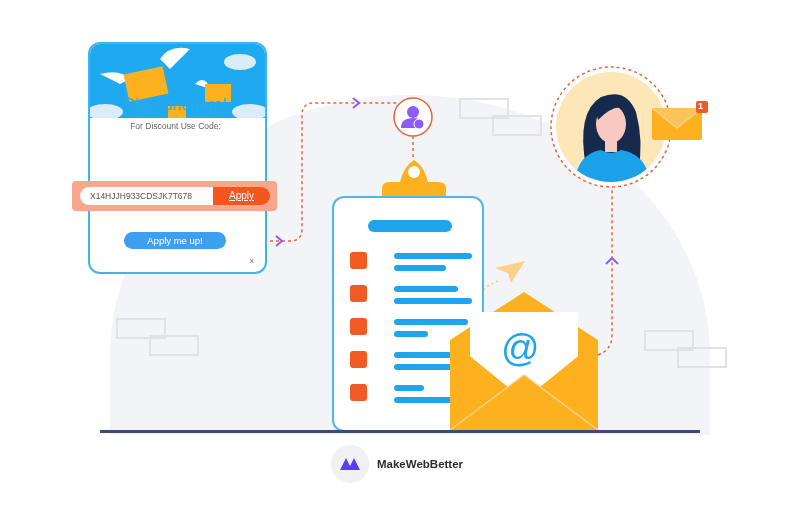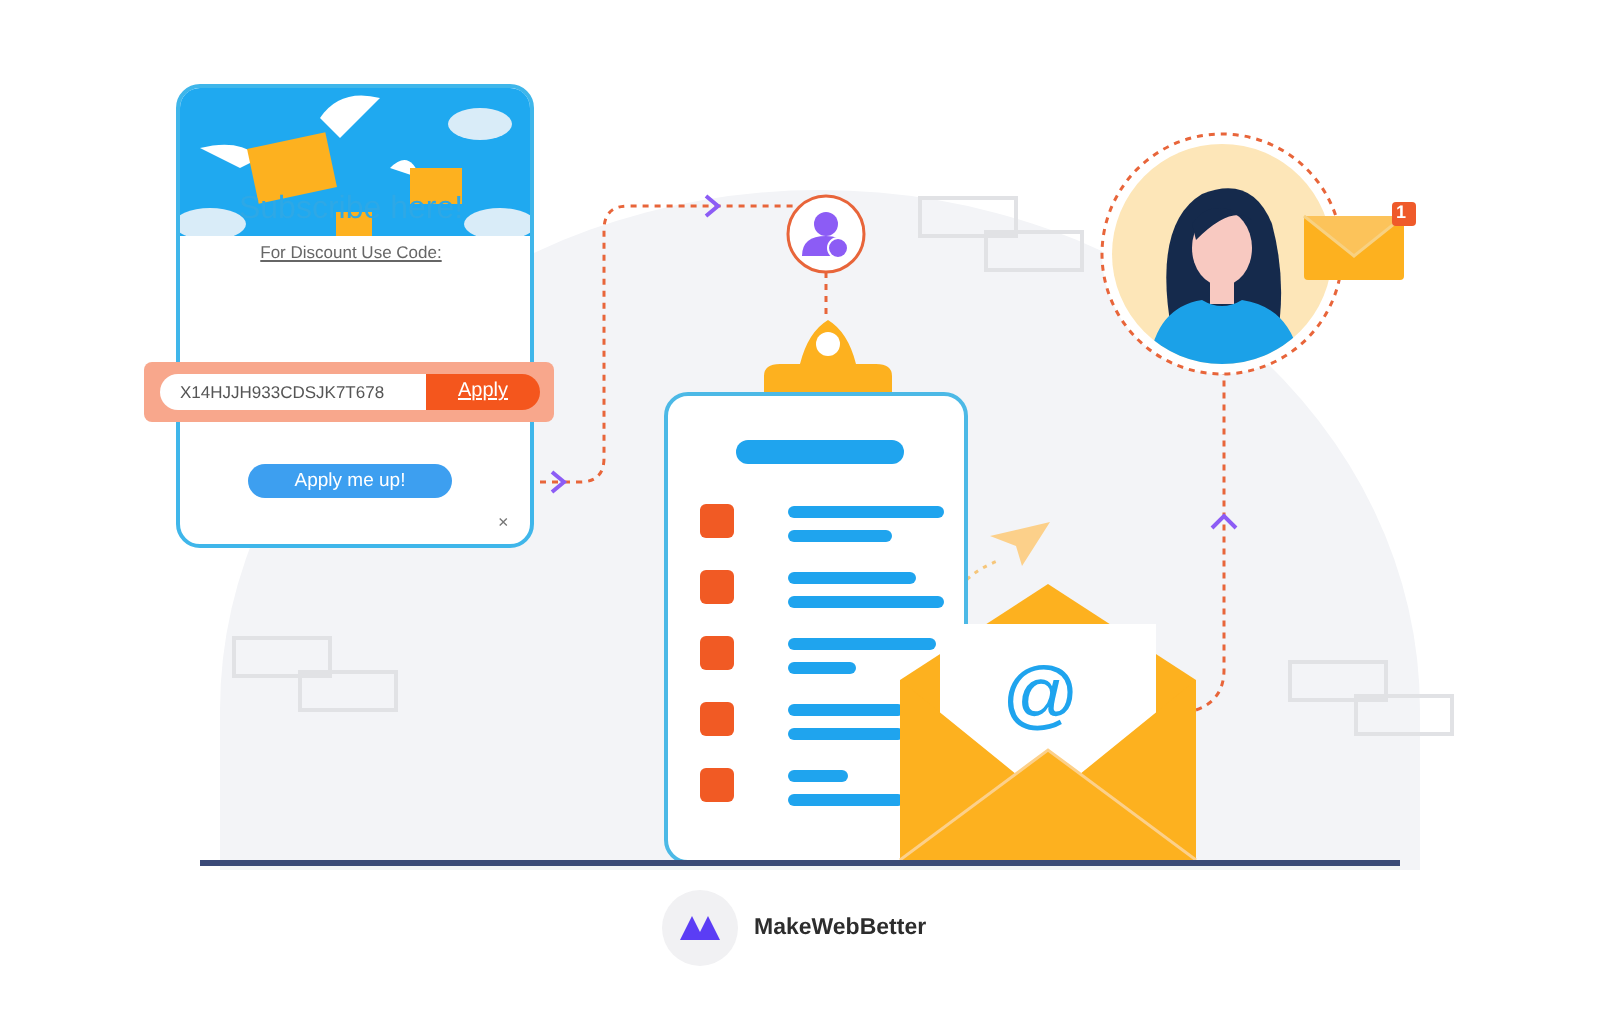--- a/index.html
+++ b/index.html
@@ -5,21 +5,21 @@
   html,body{margin:0;padding:0;background:#fff;}
   body{width:800px;height:505px;position:relative;overflow:hidden;font-family:"Liberation Sans",sans-serif;}
   .abs{position:absolute;}
   .blob{position:absolute;left:110px;top:95px;width:600px;height:340px;background:#f3f4f7;border-radius:300px 300px 0 0 / 260px 260px 0 0;}
   .brick{position:absolute;border:2px solid #e1e2e5;background:transparent;}
   .ground{position:absolute;left:100px;top:430px;width:600px;height:3px;background:#3b4a78;}
   
   .card{position:absolute;left:88px;top:42px;width:175px;height:228px;border:2px solid #3fb6ea;border-radius:12px;background:#fff;overflow:hidden;}
   .card-top{height:74px;background:#1fa9f0;position:relative;}
   .sub-title{position:absolute;left:0;width:100%;top:96px;text-align:center;color:#2ea8e6;font-size:16px;}
-  .sub-sub{position:absolute;left:0;width:100%;top:121px;text-align:center;color:#666;font-size:8.5px;text-decoration:underline;}
+  .sub-sub{position:absolute;left:0;width:100%;top:121px;text-align:center;color:#666;font-size:8.5px;}
   .coupon{position:absolute;left:72px;top:181px;width:205px;height:30px;background:#f8a78c;border-radius:4px;}
   .coupon-input{position:absolute;left:8px;top:6px;width:154px;height:18px;background:#fff;border-radius:9px 0 0 9px;font-size:8.5px;color:#555;line-height:18px;padding-left:10px;box-sizing:border-box;}
   .apply{position:absolute;left:141px;top:6px;width:57px;height:18px;background:#f4561d;border-radius:0 9px 9px 0;color:#fff;font-size:10px;line-height:18px;text-align:center;text-decoration:underline;}
   .signup{position:absolute;left:124px;top:232px;width:102px;height:17px;border-radius:9px;background:#3d9ff0;color:#fff;font-size:9.5px;line-height:17px;text-align:center;}
   .closex{position:absolute;left:249px;top:256px;font-size:9px;color:#777;}
   
   .clip{position:absolute;left:332px;top:196px;width:148px;height:232px;border:2px solid #4cb9e6;border-radius:12px;background:#fff;}
   .row-line{position:absolute;height:6px;background:#1fa4ee;border-radius:3px;}
   .check{position:absolute;width:17px;height:17px;background:#f15a24;border-radius:3px;}
   .bottom-logo{position:absolute;left:331px;top:445px;display:flex;align-items:center;}
@@ -83,21 +83,21 @@
       <ellipse cx="160" cy="68" rx="18" ry="8" fill="#d9ecf8"></ellipse>
       <path d="M10 30 Q30 25 40 35 L30 40 Z" fill="#fff"></path>
       <path d="M70 15 Q80 0 100 5 L80 25 Z" fill="#fff"></path>
       <rect x="36" y="26" width="40" height="28" fill="#fdb11f" transform="rotate(-12 56 40)"></rect>
       <path d="M105 40 Q115 30 120 45 Z" fill="#fff"></path>
       <rect x="115" y="40" width="26" height="18" fill="#fdb11f"></rect>
       <rect x="78" y="62" width="18" height="12" fill="#fdb11f"></rect>
     </svg>
   </div>
 </div>
-<div class="sub-title" style="left:88px;width:175px;">Subscribe here!</div>
+<div class="sub-title" style="left:88px;width:175px;">Discount here!</div>
 <div class="sub-sub" style="left:88px;width:175px;">For Discount Use Code:</div>
 <div class="coupon">
   <div class="coupon-input">X14HJJH933CDSJK7T678</div>
   <div class="apply">Apply</div>
 </div>
 <div class="signup">Apply me up!</div>
 <div class="closex">×</div>
 
 <svg class="abs" style="left:378px;top:158px;" width="72" height="44">
   <path d="M4 44 V30 Q4 24 12 24 H22 Q26 8 36 2 Q46 8 50 24 H60 Q68 24 68 30 V44 Z" fill="#fdb11f"></path>

